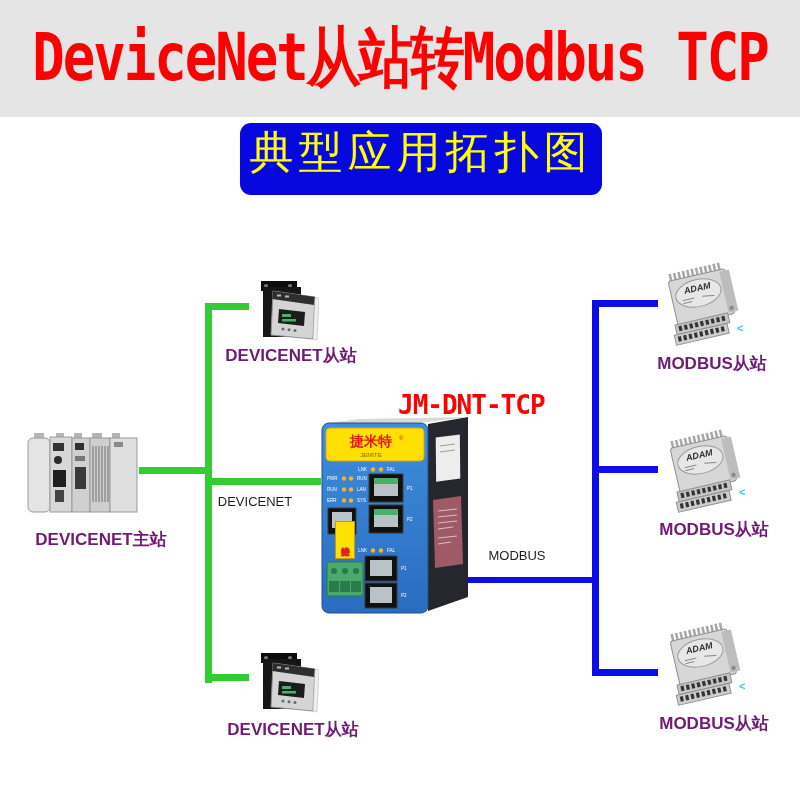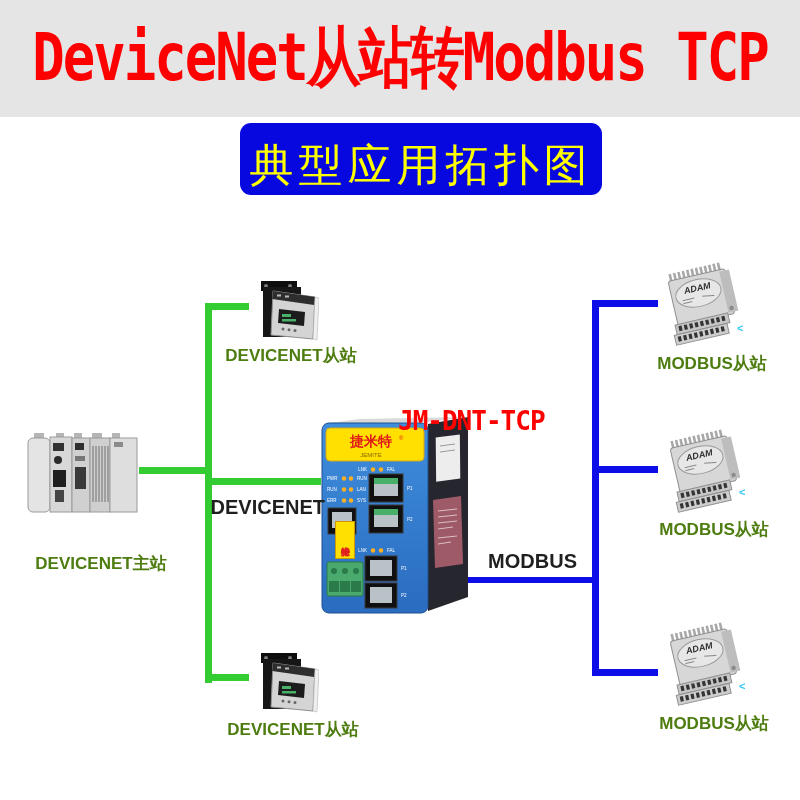--- a/index.html
+++ b/index.html
@@ -9,33 +9,33 @@
 
   
   .banner{left:0;top:0;width:800px;height:117px;background:#e5e5e5;
           display:flex;align-items:center;justify-content:center;}
   .banner-title{font-family:"DejaVu Sans Mono","DejaVu Sans",sans-serif;
                 font-weight:bold;font-size:54px;letter-spacing:-2px;color:#fe0000;
                 transform:scaleY(1.22);white-space:nowrap;}
 
   
   .subtitle-box{left:240px;top:123px;width:362px;height:72px;background:#0707e0;
-                border-radius:11px;display:flex;align-items:flex-end;justify-content:center;}
+                border-radius:11px;display:flex;align-items:flex-start;justify-content:center;}
   .subtitle-text{font-family:"Liberation Serif","DejaVu Serif",serif;
                  font-size:44px;color:#ffff00;letter-spacing:5px;white-space:nowrap;}
 
   
   .gline{background:#33cc33;}
   .bline{background:#0d0de8;}
 
   
-  .node-label{font-size:17px;font-weight:600;color:#4d7c0f;text-align:center;white-space:nowrap;}
-  .bus-label{font-size:20px;font-weight:700;color:#1f1f1f;text-align:right;line-height:1.3;}
+  .node-label{font-size:17px;font-weight:600;color:#701a75;text-align:center;white-space:nowrap;}
+  .bus-label{font-size:13px;font-weight:400;color:#1f1f1f;text-align:center;line-height:1.3;}
   .model-label{font-family:"DejaVu Sans Mono","DejaVu Sans",sans-serif;
-               font-weight:bold;font-size:26px;color:#fe0000;letter-spacing:-1px;white-space:nowrap;margin-top:16px;}
+               font-weight:bold;font-size:26px;color:#fe0000;letter-spacing:-1px;white-space:nowrap;}
   .cursor-mark{font-size:11px;color:#35c8f5;font-weight:bold;}
 
   
   .side-strip{left:335px;top:521px;width:18px;height:36px;background:#ffe000;
               border:1px solid #cc9900;writing-mode:vertical-rl;text-orientation:upright;
               font-size:9px;font-weight:bold;color:#e02020;display:flex;align-items:center;justify-content:center;}
 </style>
 </head>
 <body>
 
@@ -364,21 +364,21 @@
       <circle cx="64" cy="52" r="2.2" fill="#8a8a8a"></circle>
     </g>
   </svg>
 
   <span class="abs cursor-mark" style="left:737px;top:322px;">&lt;</span>
   <span class="abs cursor-mark" style="left:739px;top:486px;">&lt;</span>
   <span class="abs cursor-mark" style="left:739px;top:680px;">&lt;</span>
 
   <div class="abs model-label" style="left:398px;top:390px;">JM-DNT-TCP</div>
 
-  <div class="abs node-label" style="left:21px;top:528px;width:160px;margin-top:24px;">DEVICENET主站</div>
+  <div class="abs node-label" style="left:21px;top:528px;width:160px;">DEVICENET主站</div>
   <div class="abs node-label" style="left:211px;top:344px;width:160px;">DEVICENET从站</div>
   <div class="abs node-label" style="left:213px;top:718px;width:160px;">DEVICENET从站</div>
   <div class="abs node-label" style="left:632px;top:352px;width:160px;">MODBUS从站</div>
   <div class="abs node-label" style="left:634px;top:518px;width:160px;">MODBUS从站</div>
   <div class="abs node-label" style="left:634px;top:712px;width:160px;">MODBUS从站</div>
 
   <div class="abs bus-label" style="left:185px;top:494px;width:140px;">
     <div>DEVICENET</div>
   </div>
   <div class="abs bus-label" style="left:457px;top:548px;width:120px;">MODBUS</div>

